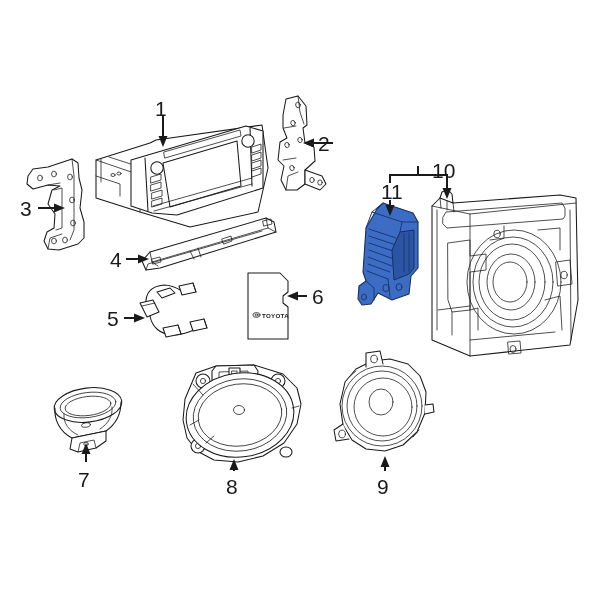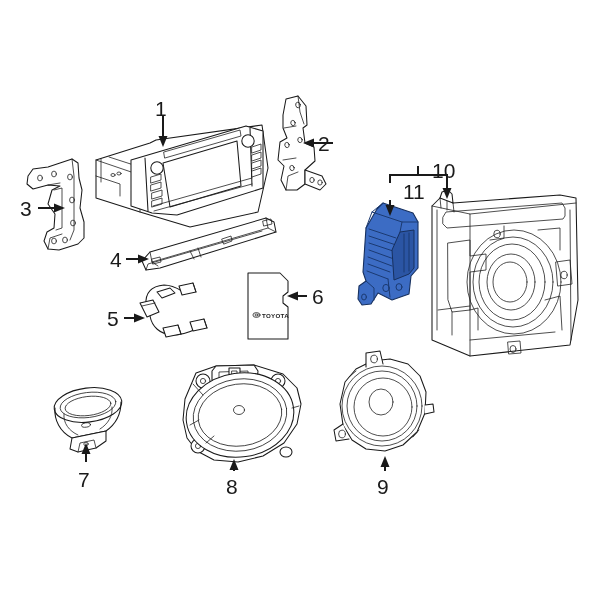--- a/index.html
+++ b/index.html
@@ -385,15 +385,15 @@
   <div class="callout-label" style="left:312px; top:286px;">6</div>
 
   <div class="callout-label" style="left:78px; top:469px;">7</div>
 
   <div class="callout-label" style="left:226px; top:476px;">8</div>
 
   <div class="callout-label" style="left:377px; top:476px;">9</div>
 
   <div class="callout-label" style="left:408px; top:160px;margin-left:24px;">10</div>
 
-  <div class="callout-label" style="left:403px; top:181px;">11</div>
+  <div class="callout-label" style="left:381px; top:181px;">11</div>
 
 </div>
 
 </body></html>

